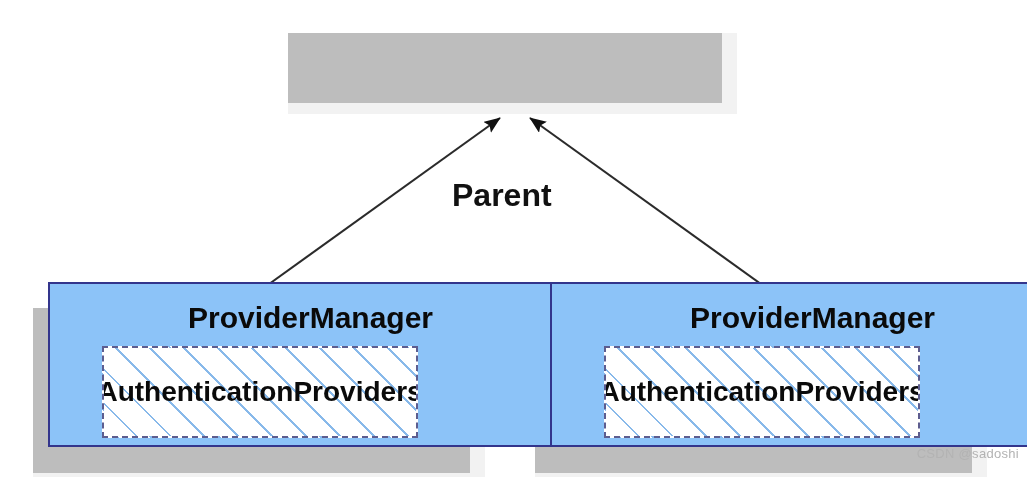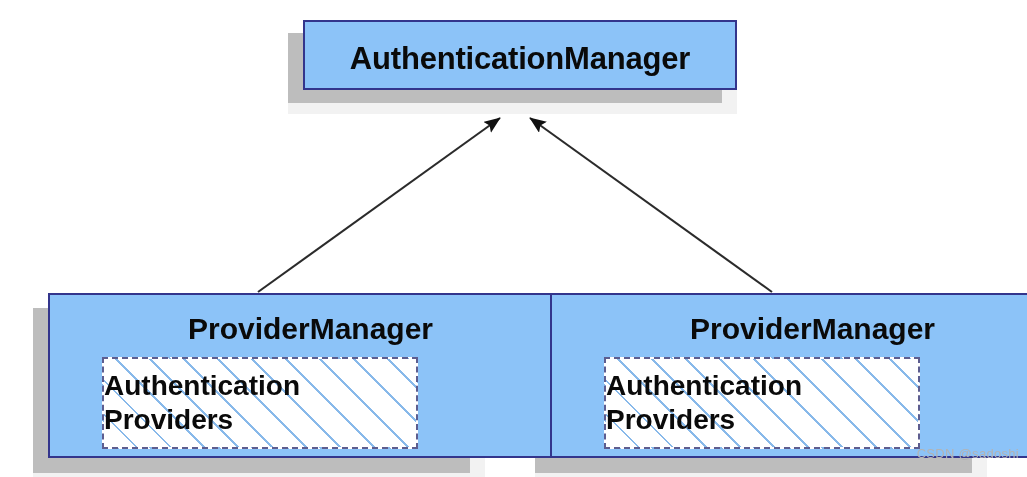--- a/index.html
+++ b/index.html
@@ -67,21 +67,21 @@
     left: 288px;
     top: 33px;
     width: 449px;
     height: 81px;
   }
 
   
   .provider-node {
     width: 525px;
     height: 165px;
-    top: 293px;
+    top: 282px;
   }
   #node-provider-left  { left: 48px; }
   #node-provider-right { left: 550px; }
 
   .provider-node .node-title {
     top: 17px;
     font-size: 30px;
   }
 
   .provider-shadow {
@@ -111,22 +111,22 @@
     border: 2px dashed #5d5d8f;
     background-color: #ffffff;
     background-image: repeating-linear-gradient(
         45deg,
         rgba(255,255,255,0) 0px,
         rgba(255,255,255,0) 22px,
         #88b9ea 22px,
         #88b9ea 24px
     );
     display: flex;
-    flex-direction: column;
-    align-items: flex-start;
+    flex-direction: row;
+    align-items: center;
     justify-content: center;
     overflow: hidden;
   }
   .inner-line {
     font-size: 28px;
     font-weight: bold;
     color: #0a0a0a;
     line-height: 1.22;
     text-align: center;
     white-space: nowrap;
@@ -184,24 +184,22 @@
   <svg id="connectors" viewBox="0 0 1027 477" width="1027" height="477">
     <defs>
       <marker id="arrowhead" markerWidth="9" markerHeight="9" refX="7.6" refY="3.2" orient="auto" markerUnits="strokeWidth">
         <path d="M0,0 L8,3.2 L0,6.4 L1.5,3.2 Z" fill="#111111"></path>
       </marker>
     </defs>
     <line x1="258" y1="292" x2="500" y2="118" stroke="#2b2b2b" stroke-width="2.1" marker-end="url(#arrowhead)"></line>
     <line x1="772" y1="292" x2="530" y2="118" stroke="#2b2b2b" stroke-width="2.1" marker-end="url(#arrowhead)"></line>
   </svg>
 
-
-  <div class="node" id="node-auth-manager">
-    <div class="node-title">AuthenticationManager</div>
-  </div>
+  <div id="edge-label-parent">Parent</div>
+
 
   <div class="node provider-node" id="node-provider-left">
     <div class="node-title">ProviderManager</div>
     <div class="inner-box">
       <div class="inner-line">Authentication</div>
       <div class="inner-line">Providers</div>
     </div>
   </div>
 
   <div class="node provider-node" id="node-provider-right">

